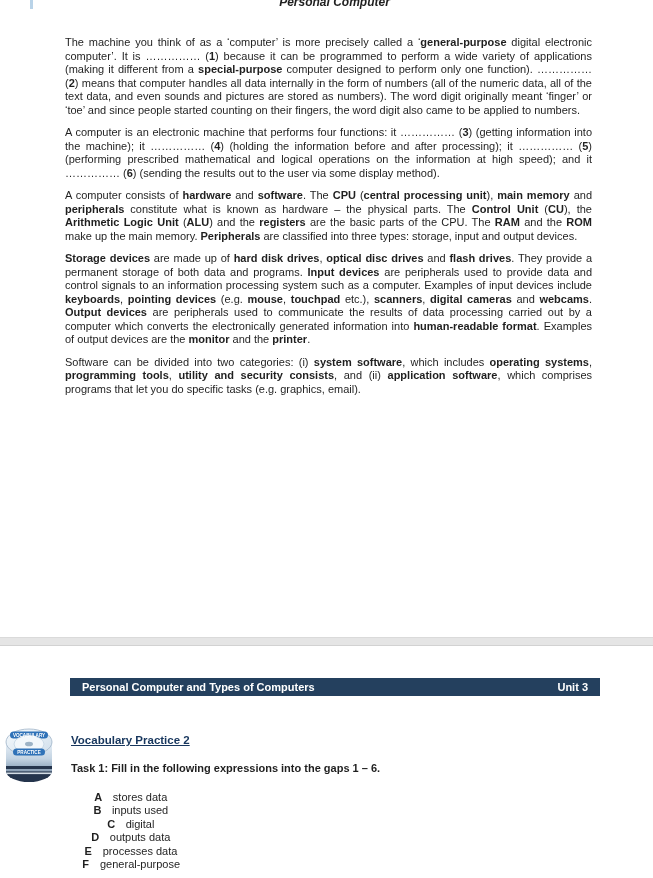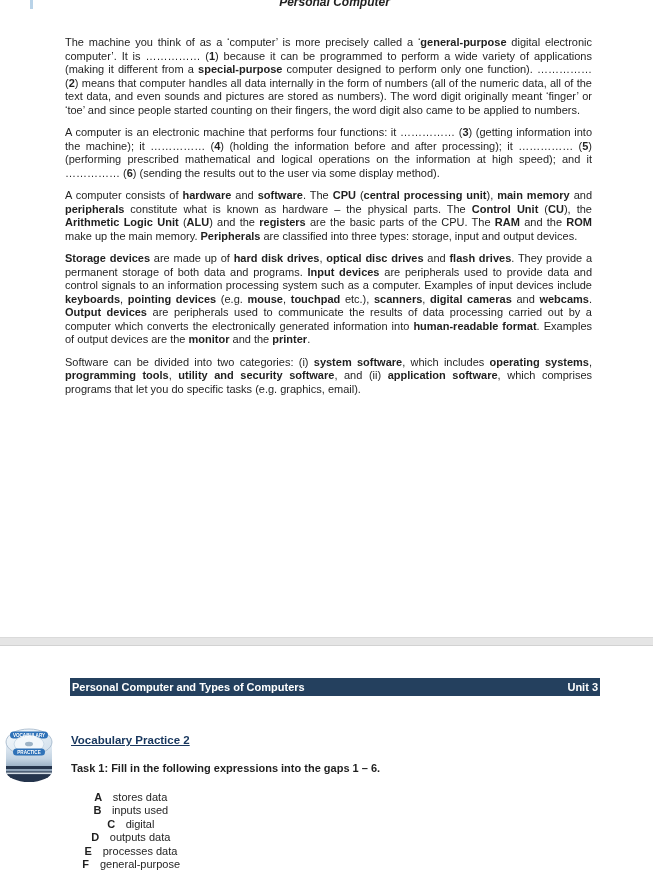--- a/index.html
+++ b/index.html
@@ -26,21 +26,21 @@
   .pageno{position:absolute;left:71px;top:580px;width:527px;text-align:center;font-size:11px;}
   .fragment{position:absolute;left:30px;top:0;width:3px;height:9px;background:#b9d3e8;}
   .separator{
     position:absolute;left:0;top:637px;width:653px;height:9px;
     background:var(--sep);border-top:1px solid #dadada;border-bottom:1px solid #d2d2d2;
   }
   .page2{position:absolute;left:0;top:646px;width:653px;height:232px;background:#fff;}
   .unit-bar{
     position:absolute;left:70px;top:32px;width:530px;height:18px;
     background:var(--bar);color:#ffffff;font-size:11px;font-weight:bold;
-    display:flex;align-items:center;justify-content:space-between;padding:0 2px;
+    display:flex;align-items:center;justify-content:space-between;padding:0 12px;
   }
   .unit-bar .bar-title{white-space:nowrap;}
   .unit-bar .bar-unit{white-space:nowrap;}
   .vp-icon{position:absolute;left:3px;top:76px;width:52px;height:62px;}
   .section-heading{
     position:absolute;left:71px;top:88px;
     font-size:11.5px;font-weight:bold;color:var(--head);
     text-decoration:underline;white-space:nowrap;
   }
   .task-heading{position:absolute;left:71px;top:116px;font-size:11px;font-weight:bold;white-space:nowrap;text-align:center;}
@@ -52,21 +52,21 @@
 <body>
 
 <div class="page1">
   <div class="fragment"></div>
   <div class="doc-title">Personal Computer</div>
   <div class="paras">
       <p class="para"><span>The machine you think of as a ‘computer’ is more precisely called a ‘</span><b>general-purpose</b><span> digital electronic computer’. It is …………… (</span><b>1</b><span>) because it can be programmed to perform a wide variety of applications (making it different from a </span><b>special-purpose</b><span> computer designed to perform only one function). …………… (</span><b>2</b><span>) means that computer handles all data internally in the form of numbers (all of the numeric data, all of the text data, and even sounds and pictures are stored as numbers). The word digit originally meant ‘finger’ or ‘toe’ and since people started counting on their fingers, the word digit also came to be applied to numbers.</span></p>
       <p class="para"><span>A computer is an electronic machine that performs four functions: it …………… (</span><b>3</b><span>) (getting information into the machine); it …………… (</span><b>4</b><span>) (holding the information before and after processing); it …………… (</span><b>5</b><span>) (performing prescribed mathematical and logical operations on the information at high speed); and it …………… (</span><b>6</b><span>) (sending the results out to the user via some display method).</span></p>
       <p class="para"><span>A computer consists of </span><b>hardware</b><span> and </span><b>software</b><span>. The </span><b>CPU</b><span> (</span><b>central processing unit</b><span>), </span><b>main memory</b><span> and </span><b>peripherals</b><span> constitute what is known as hardware – the physical parts. The </span><b>Control Unit</b><span> (</span><b>CU</b><span>), the </span><b>Arithmetic Logic Unit</b><span> (</span><b>ALU</b><span>) and the </span><b>registers</b><span> are the basic parts of the CPU. The </span><b>RAM</b><span> and the </span><b>ROM</b><span> make up the main memory. </span><b>Peripherals</b><span> are classified into three types: storage, input and output devices.</span></p>
       <p class="para"><b>Storage devices</b><span> are made up of </span><b>hard disk drives</b><span>, </span><b>optical disc drives</b><span> and </span><b>flash drives</b><span>. They provide a permanent storage of both data and programs. </span><b>Input devices</b><span> are peripherals used to provide data and control signals to an information processing system such as a computer. Examples of input devices include </span><b>keyboards</b><span>, </span><b>pointing devices</b><span> (e.g. </span><b>mouse</b><span>, </span><b>touchpad</b><span> etc.), </span><b>scanners</b><span>, </span><b>digital cameras</b><span> and </span><b>webcams</b><span>. </span><b>Output devices</b><span> are peripherals used to communicate the results of data processing carried out by a computer which converts the electronically generated information into </span><b>human-readable format</b><span>. Examples of output devices are the </span><b>monitor</b><span> and the </span><b>printer</b><span>.</span></p>
-      <p class="para"><span>Software can be divided into two categories: (i) </span><b>system software</b><span>, which includes </span><b>operating systems</b><span>, </span><b>programming tools</b><span>, </span><b>utility and security software</b><span>, and (ii) </span><b>application software</b><span>, which comprises programs that let you do specific tasks (e.g. graphics, email).</span></p>
+      <p class="para"><span>Software can be divided into two categories: (i) </span><b>system software</b><span>, which includes </span><b>operating systems</b><span>, </span><b>programming tools</b><span>, </span><b>utility and security consists</b><span>, and (ii) </span><b>application software</b><span>, which comprises programs that let you do specific tasks (e.g. graphics, email).</span></p>
     </div>
 </div>
 
 <div class="separator"></div>
 
 <div class="page2">
   <div class="unit-bar">
     <span class="bar-title">Personal Computer and Types of Computers</span>
     <span class="bar-unit">Unit 3</span>
   </div>

